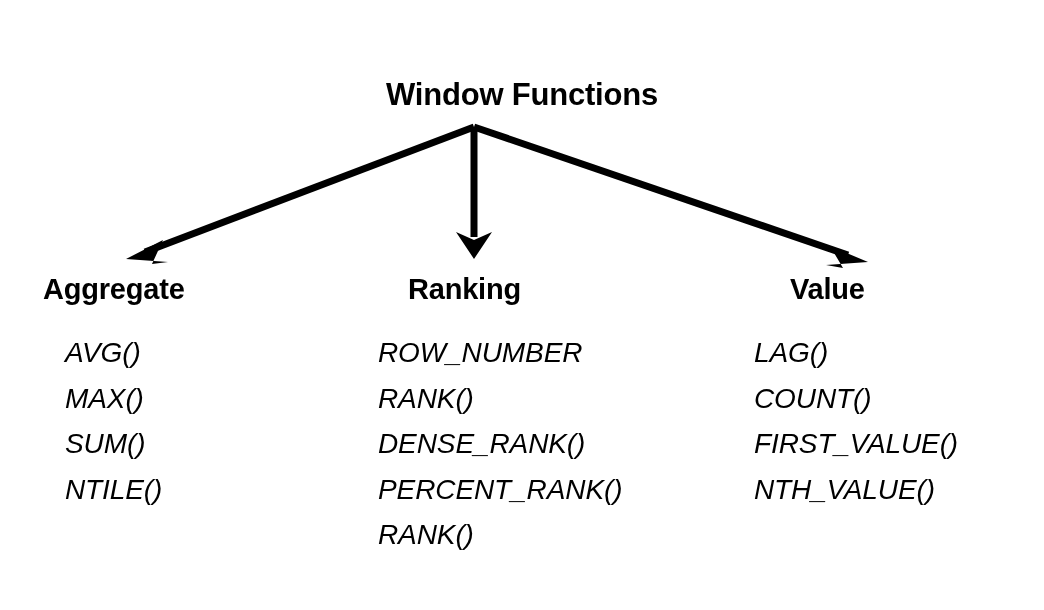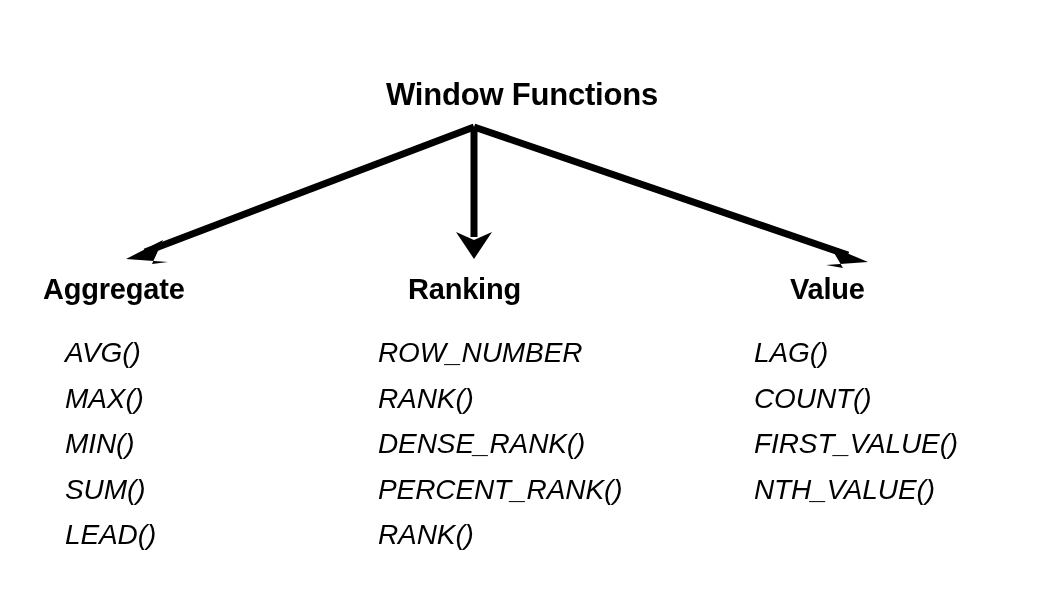--- a/index.html
+++ b/index.html
@@ -108,23 +108,22 @@
       <line x1="474" y1="127" x2="848" y2="255" stroke="#000000" stroke-width="7" stroke-linecap="butt"></line>
       <polygon points="868,262 830,246 843,268 826,265" fill="#000000"></polygon>
     </g>
   </svg>
 
   <div class="branch" id="branch-aggregate">
     <div class="branch-header">Aggregate</div>
     <ul class="branch-list">
       <li>AVG()</li>
       <li>MAX()</li>
-      <li>MIN()</li>
       <li>SUM()</li>
-      <li>LEAD()</li>
+      <li>NTILE()</li>
     </ul>
   </div>
 
   <div class="branch" id="branch-ranking">
     <div class="branch-header">Ranking</div>
     <ul class="branch-list">
       <li>ROW_NUMBER</li>
       <li>RANK()</li>
       <li>DENSE_RANK()</li>
       <li>PERCENT_RANK()</li>

